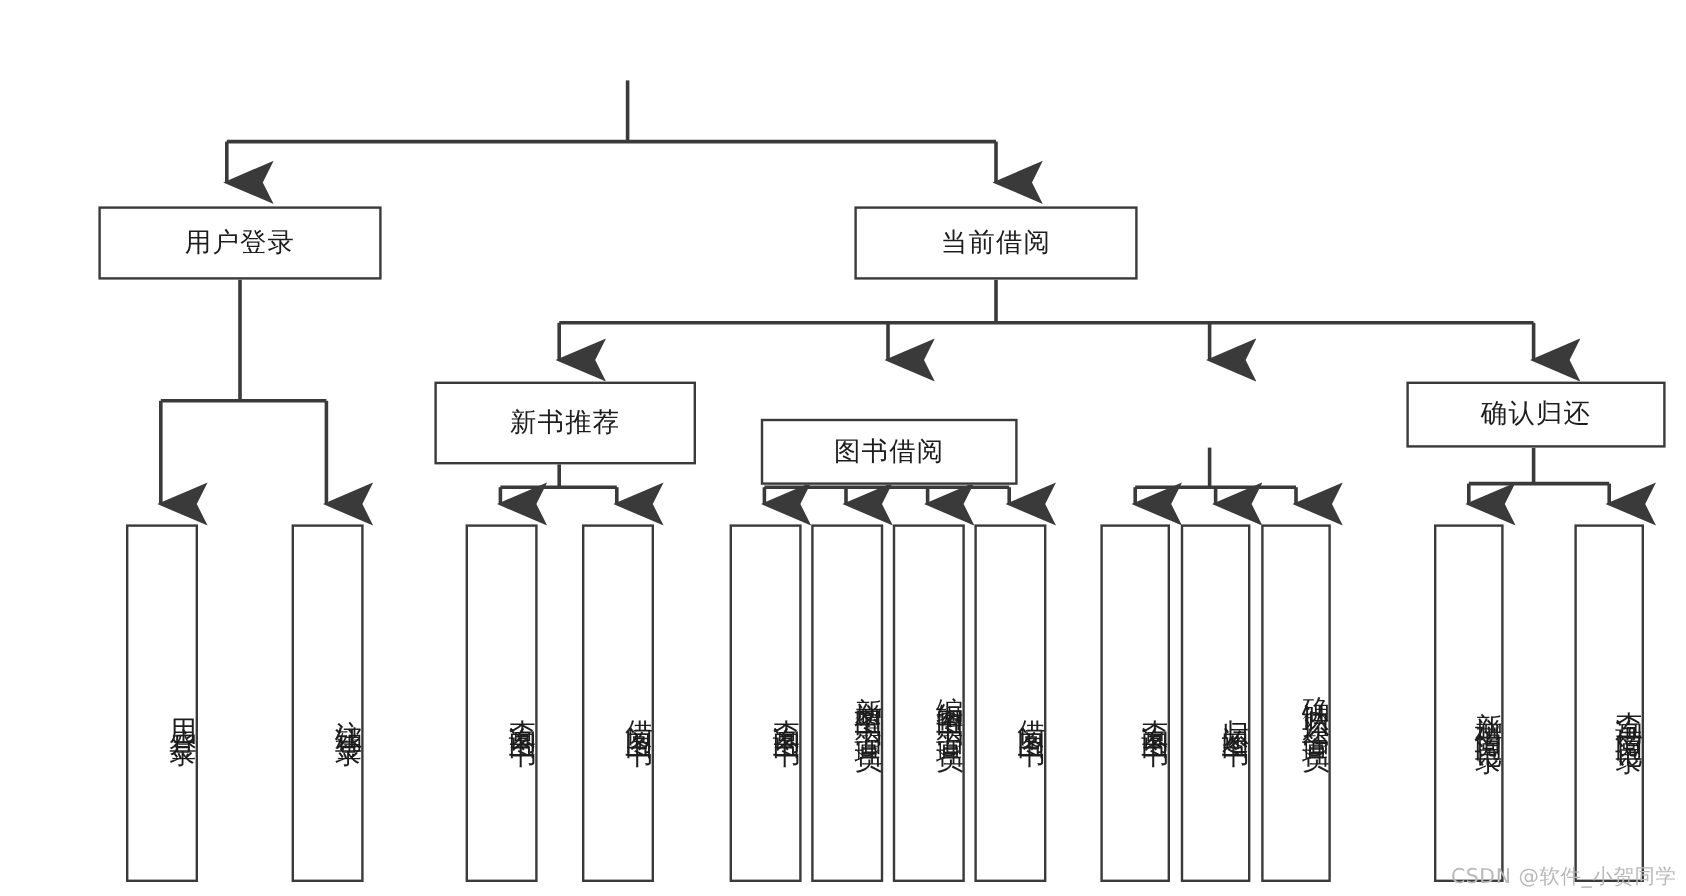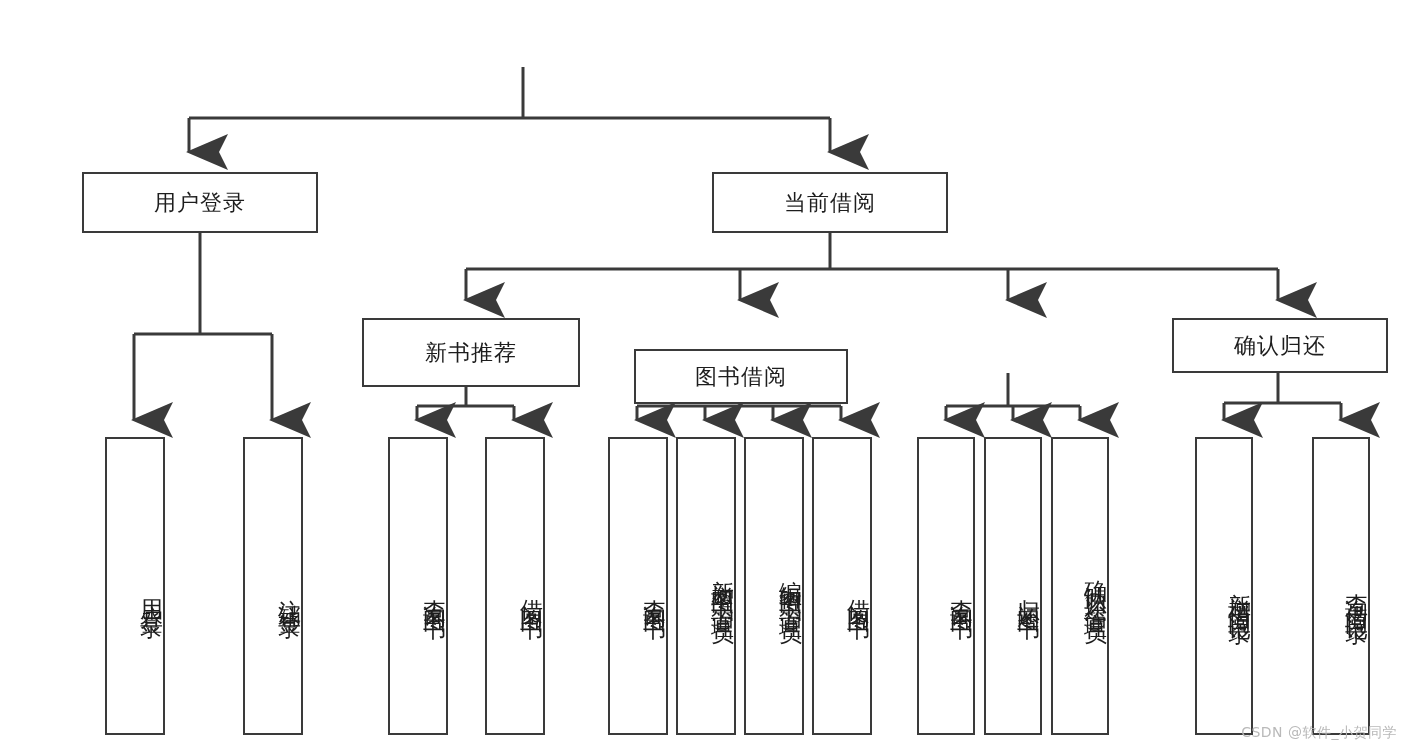--- a/index.html
+++ b/index.html
@@ -55,21 +55,21 @@
     padding-top: 14px;
     line-height: 1.0;
   }
   .node.leaf.tall-text {
     padding-top: 6px;
   }
   .watermark {
     position: absolute;
     right: 8px;
     bottom: 5px;
-    font-size: 14px;
+    font-size: 17px;
     color: #b9b9b9;
     white-space: nowrap;
     letter-spacing: 0.5px;
   }
 </style>
 </head>
 <body>
 
 <div id="canvas">
 

